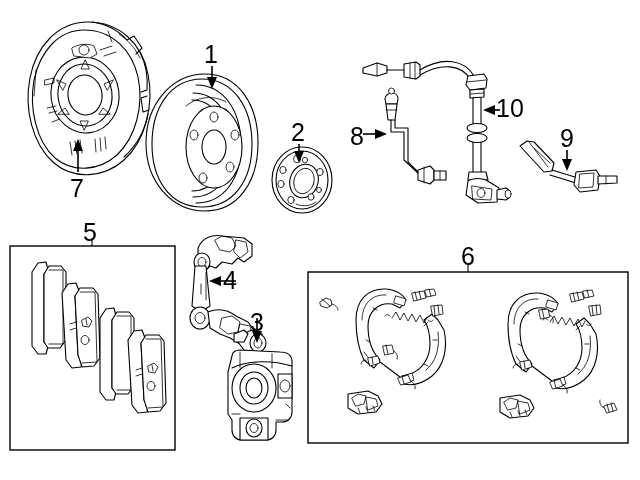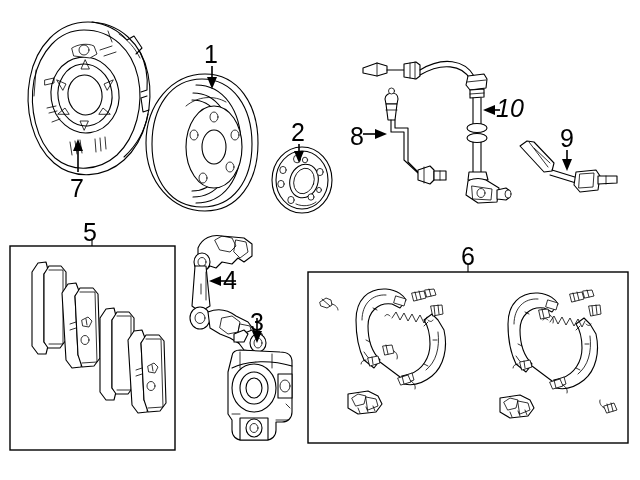--- a/index.html
+++ b/index.html
@@ -472,15 +472,15 @@
 
   <div class="callout-label" style="left:204px; top:42px;">1</div>
   <div class="callout-label" style="left:291px; top:120px;">2</div>
   <div class="callout-label" style="left:250px; top:310px;">3</div>
   <div class="callout-label" style="left:223px; top:268px;">4</div>
   <div class="callout-label" style="left:83px; top:220px;">5</div>
   <div class="callout-label" style="left:461px; top:244px;">6</div>
   <div class="callout-label" style="left:70px; top:176px;">7</div>
   <div class="callout-label" style="left:350px; top:124px;">8</div>
   <div class="callout-label" style="left:560px; top:126px;">9</div>
-  <div class="callout-label" style="left:496px; top:96px;font-style:italic;">10</div>
+  <div class="callout-label" style="left:496px; top:96px;">10</div>
 
 </div>
 
 </body></html>

